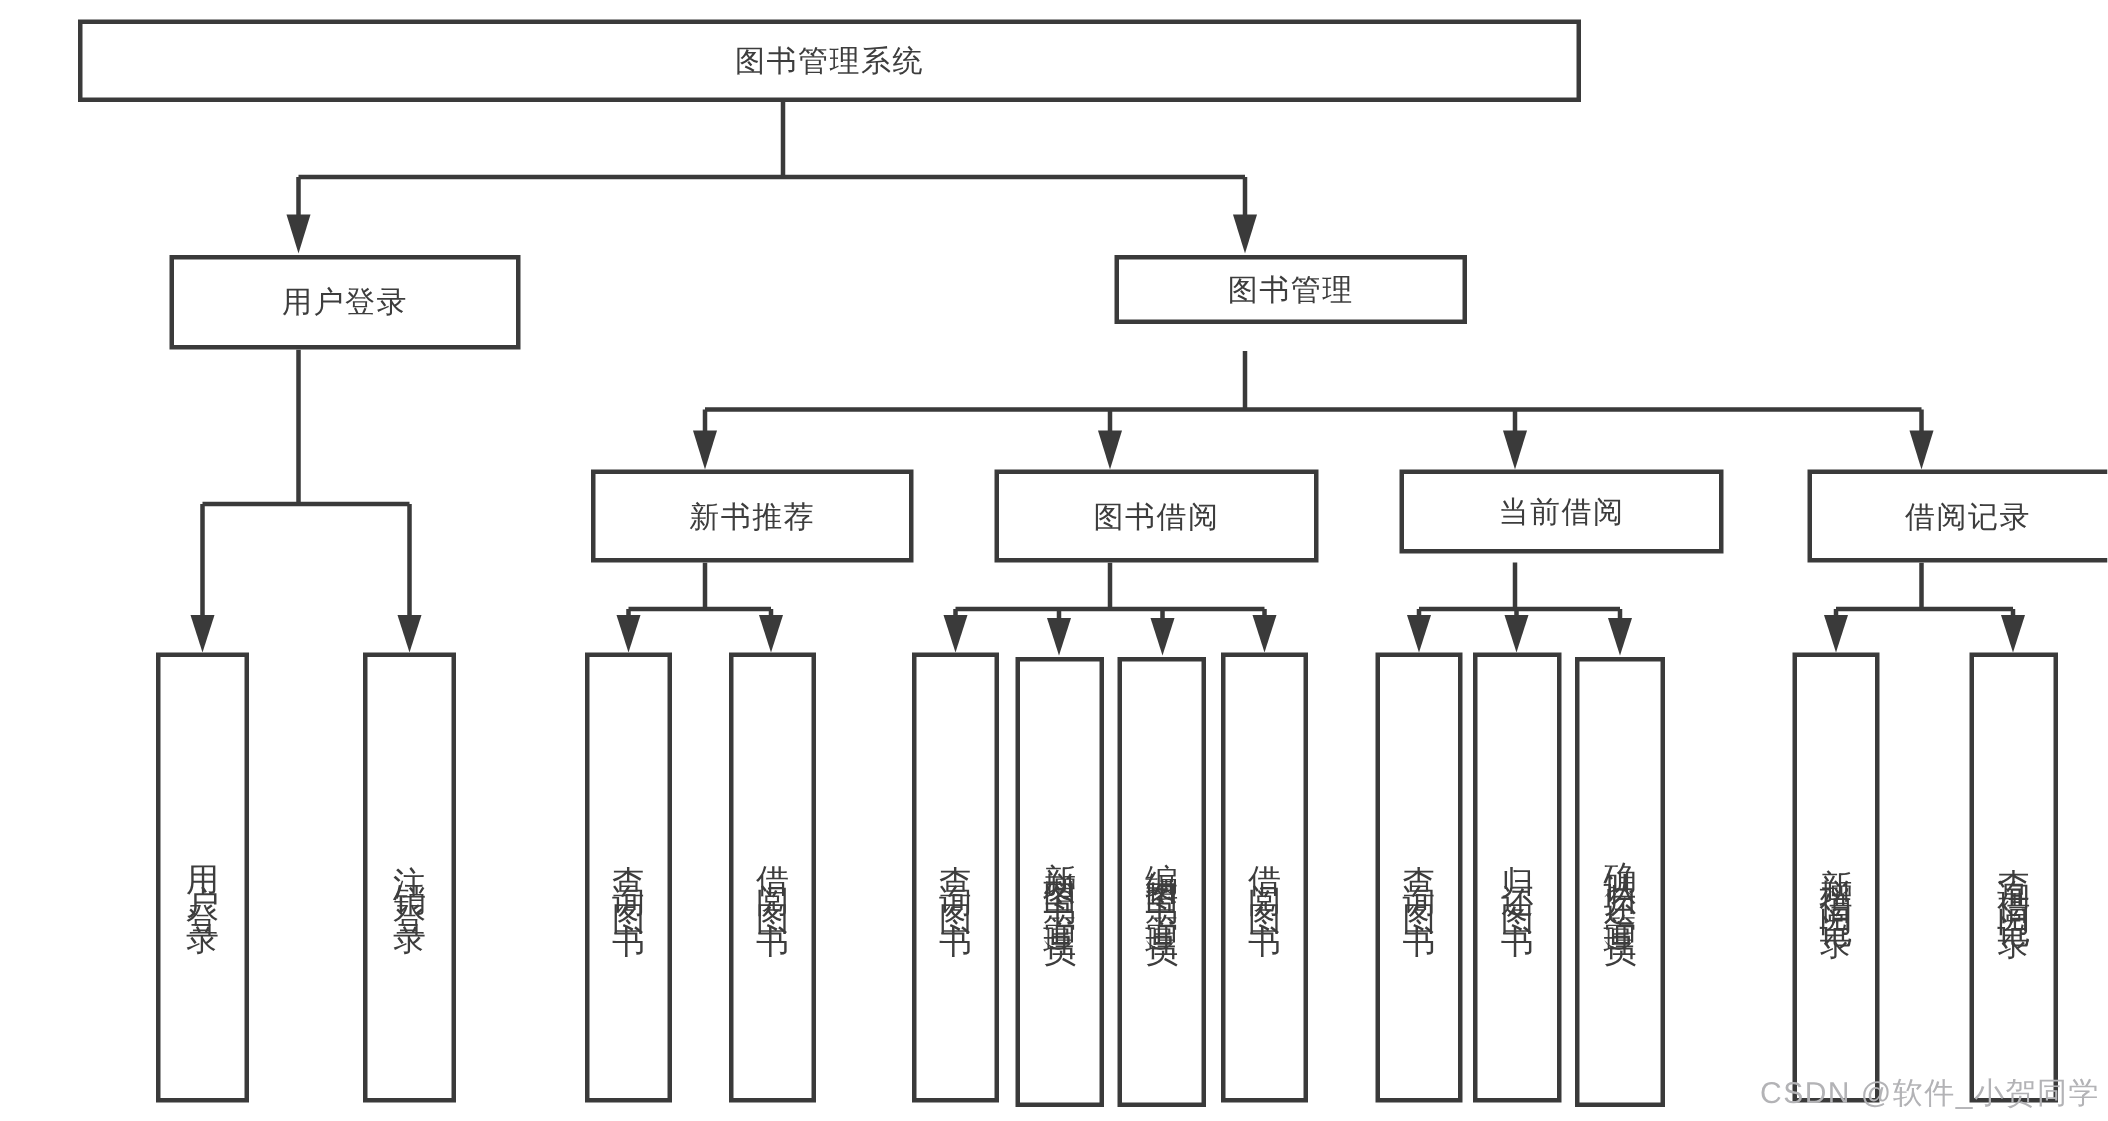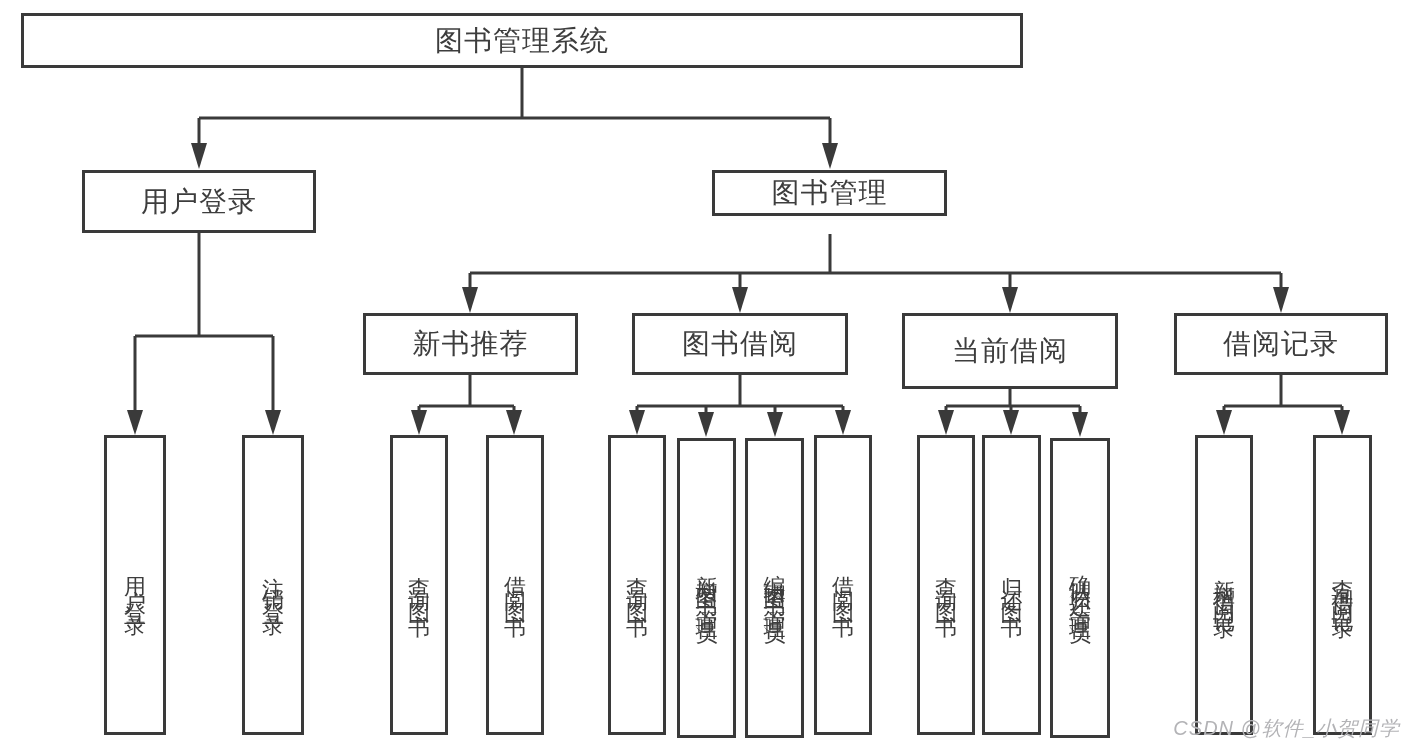--- a/index.html
+++ b/index.html
@@ -35,23 +35,24 @@
   }
   .node{
     position:absolute;
     z-index:2;
     background:var(--fill);
     border:3px solid var(--line);
     display:flex;
     align-items:center;
     justify-content:center;
     color:var(--text);
-    font-size:28px;
+    font-size:20px;
     letter-spacing:1px;
     white-space:nowrap;
+    margin-left:31px;
   }
   .leaf{
     position:absolute;
     z-index:2;
     top:435px;
     height:300px;
     background:var(--fill);
     border:3px solid var(--line);
     display:flex;
     align-items:center;
@@ -70,21 +71,20 @@
   .leaf span.v9{ letter-spacing:7px; }
   .watermark{
     position:absolute;
     z-index:3;
     right:5px;
     top:715px;
     font-size:20px;
     color:var(--wm);
     letter-spacing:1px;
     white-space:nowrap;
-    font-style:italic;
   }
 </style>
 </head>
 <body>
 
 <div class="canvas">
 
   <svg class="wires" viewBox="0 0 1405 747">
 
     <g>
@@ -145,21 +145,21 @@
   <div class="node" style="left:712px;top:170px;width:235px;height:46px;">
     <span>图书管理</span>
   </div>
 
   <div class="node" style="left:632px;top:313px;width:216px;height:62px;">
     <span>图书借阅</span>
   </div>
   <div class="node" style="left:363px;top:313px;width:215px;height:62px;">
     <span>新书推荐</span>
   </div>
-  <div class="node" style="left:902px;top:313px;width:216px;height:76px;">
+  <div class="node" style="left:902px;top:313px;width:216px;height:56px;">
     <span>当前借阅</span>
   </div>
   <div class="node" style="left:1174px;top:313px;width:214px;height:62px;">
     <span>借阅记录</span>
   </div>
 
   <div class="leaf" style="left:104px;width:62px;">
     <span class="v4">用户登录</span>
   </div>
   <div class="leaf" style="left:242px;width:62px;">

